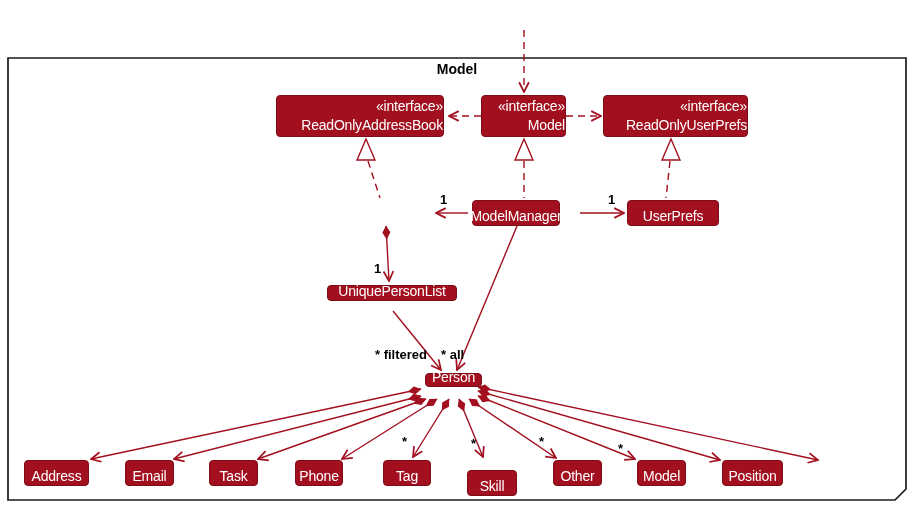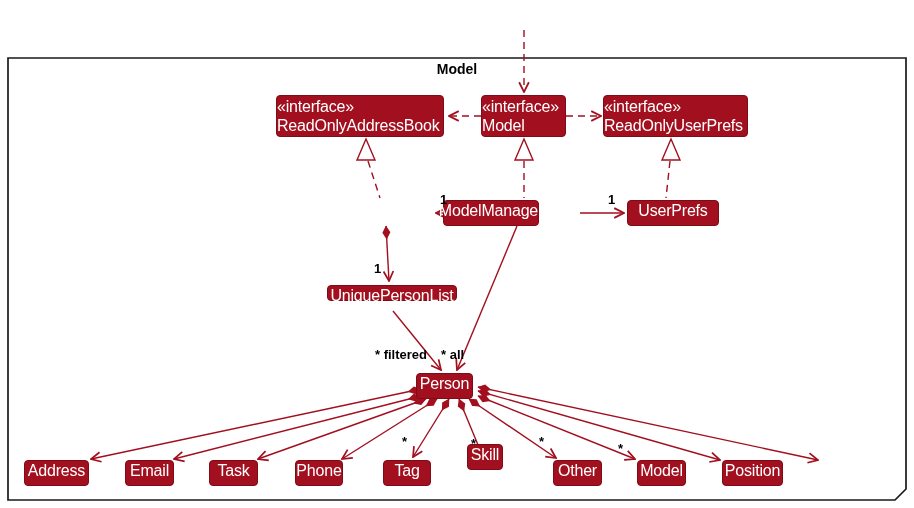--- a/index.html
+++ b/index.html
@@ -29,24 +29,24 @@
   .edge.dashed { stroke-dasharray: 7 5; }
   .frame-path { stroke: var(--frame-border); stroke-width: 1.7; fill: none; }
   .tri-hollow { fill: #ffffff; stroke: var(--edge); stroke-width: 1.4; }
   .uml-box {
     position: absolute;
     box-sizing: border-box;
     background: var(--class-fill);
     border: 1.5px solid var(--class-border);
     border-radius: 4px;
     color: var(--class-text);
-    font-size: 16px;
+    font-size: 14px;
     letter-spacing: -0.2px;
     display: flex;
-    align-items: flex-start;
+    align-items: flex-end;
     justify-content: center;
     white-space: nowrap;
     line-height: 1.25;
   }
   .uml-box.iface { flex-direction: column; line-height: 19px; }
   .pkg-title {
     position: absolute;
     left: 8px; top: 61px; width: 898px;
     text-align: center;
     color: var(--label-text);
@@ -123,51 +123,51 @@
   </div>
   <div class="uml-box iface" style="left:481px;top:95px;width:85px;height:42px">
     <span>«interface»</span>
     <span>Model</span>
   </div>
   <div class="uml-box iface" style="left:603px;top:95px;width:145px;height:42px">
     <span>«interface»</span>
     <span>ReadOnlyUserPrefs</span>
   </div>
 
-  <div class="uml-box" style="left:443px;top:200px;width:96px;height:26px">
+  <div class="uml-box" style="left:472px;top:200px;width:88px;height:26px">
     <span>ModelManager</span>
   </div>
   <div class="uml-box" style="left:627px;top:200px;width:92px;height:26px">
     <span>UserPrefs</span>
   </div>
 
   <div class="uml-box" style="left:327px;top:285px;width:130px;height:16px">
     <span>UniquePersonList</span>
   </div>
 
-  <div class="uml-box" style="left:416px;top:373px;width:57px;height:26px">
+  <div class="uml-box" style="left:425px;top:373px;width:57px;height:14px">
     <span>Person</span>
   </div>
 
   <div class="uml-box" style="left:24px;top:460px;width:65px;height:26px">
     <span>Address</span>
   </div>
   <div class="uml-box" style="left:125px;top:460px;width:49px;height:26px">
     <span>Email</span>
   </div>
   <div class="uml-box" style="left:209px;top:460px;width:49px;height:26px">
     <span>Task</span>
   </div>
   <div class="uml-box" style="left:295px;top:460px;width:48px;height:26px">
     <span>Phone</span>
   </div>
   <div class="uml-box" style="left:383px;top:460px;width:48px;height:26px">
     <span>Tag</span>
   </div>
-  <div class="uml-box" style="left:467px;top:444px;width:36px;height:26px">
+  <div class="uml-box" style="left:467px;top:470px;width:50px;height:26px">
     <span>Skill</span>
   </div>
   <div class="uml-box" style="left:553px;top:460px;width:49px;height:26px">
     <span>Other</span>
   </div>
   <div class="uml-box" style="left:637px;top:460px;width:49px;height:26px">
     <span>Model</span>
   </div>
   <div class="uml-box" style="left:722px;top:460px;width:61px;height:26px">
     <span>Position</span>

